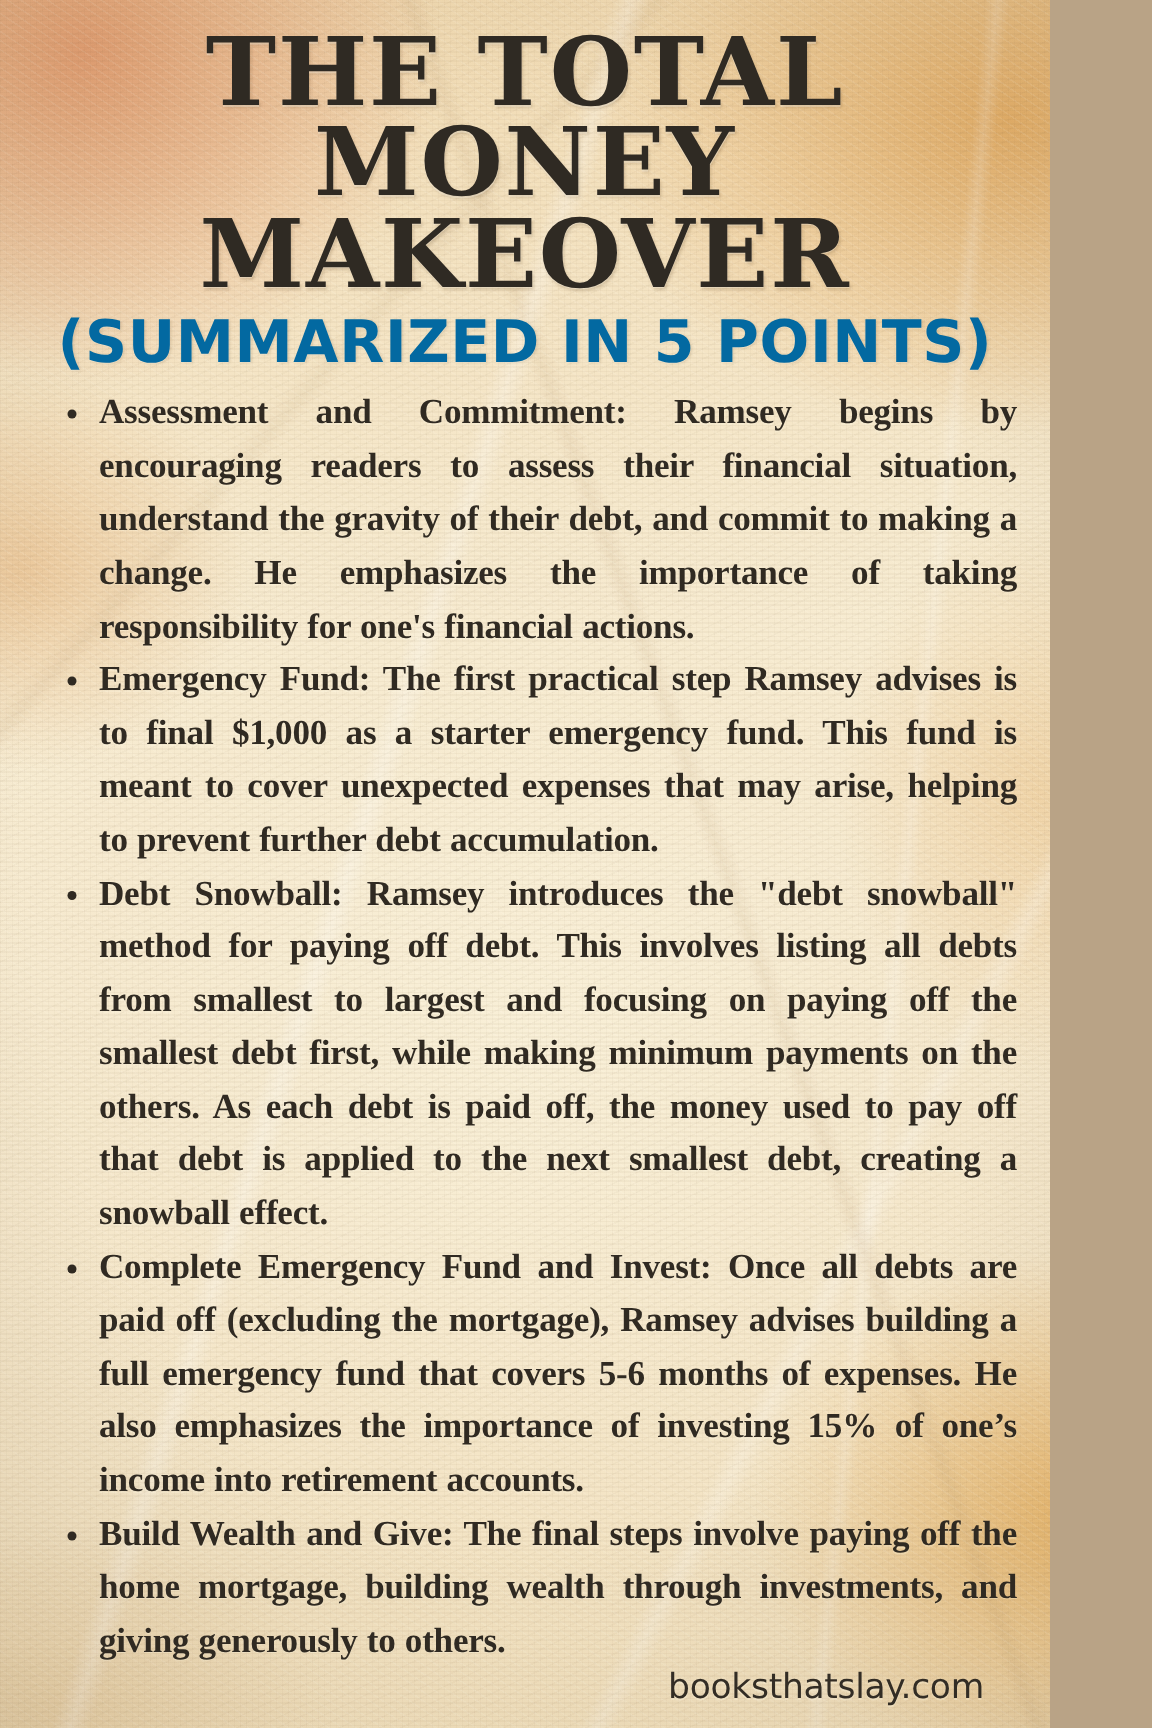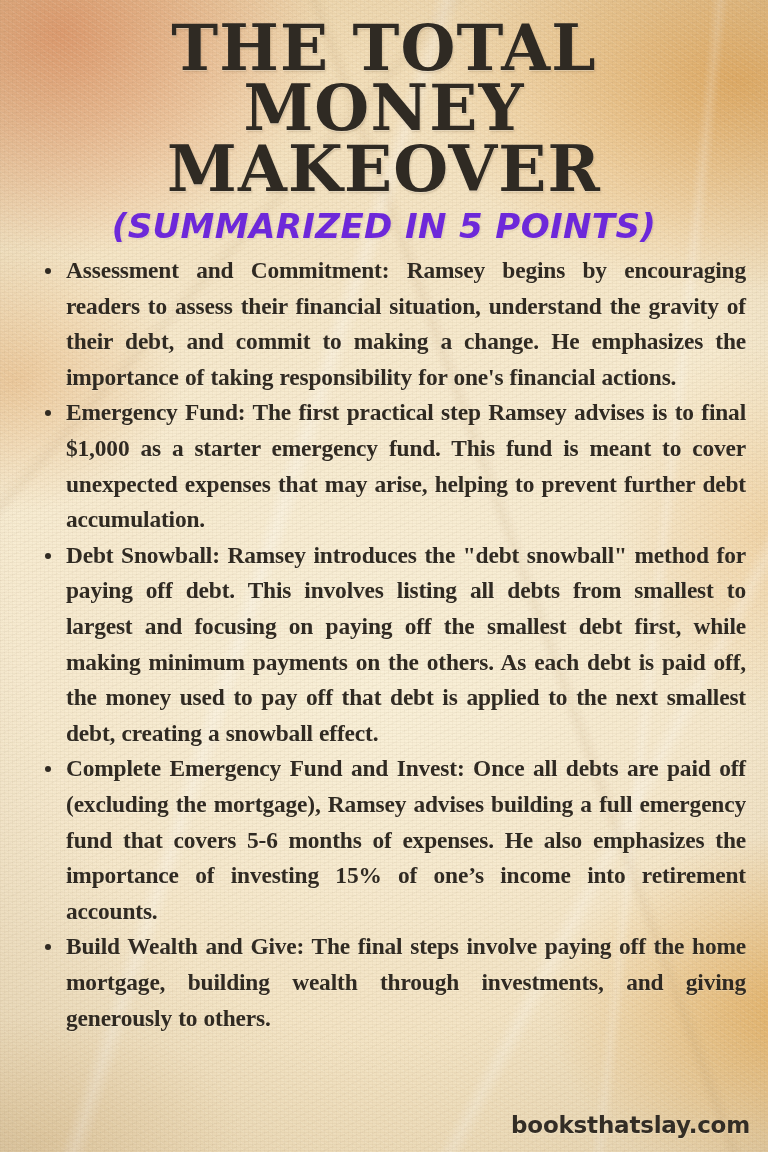--- a/index.html
+++ b/index.html
@@ -4,21 +4,21 @@
 <title>The Total Money Makeover — Summary Poster</title>
 <style>
   html, body {
     margin: 0;
     padding: 0;
     background: #b9a386;
   }
 
   .poster {
     position: relative;
-    width: 768px;
+    width: 700px;
     height: 1152px;
     overflow: hidden;
     background-color: #efdcb8;
     font-family: "Liberation Sans", sans-serif;
     -webkit-font-smoothing: antialiased;
   }
 
   
   .bg-base {
     position: absolute;
@@ -89,27 +89,26 @@
     letter-spacing: 1.2px;
     color: #2f2a23;
     text-transform: uppercase;
     text-shadow: 0 1px 0 rgba(255,250,235,0.35), 1px 2px 2px rgba(90,62,30,0.18);
   }
 
   .poster-subtitle {
     margin: 10px 0 0 0;
     font-family: "DejaVu Sans", "Liberation Sans", sans-serif;
     font-weight: 700;
-    font-size: 34px;
+    font-size: 39px;
     line-height: 1.02;
     letter-spacing: 0.4px;
-    color: #6d28d9;
+    color: #0369a1;
     text-transform: uppercase;
     text-shadow: 0 1px 0 rgba(255,250,235,0.3), 1px 1px 2px rgba(90,62,30,0.15);
-    font-style: italic;
   }
 
   .points-list {
     list-style: none;
     margin: 9px 0 0 0;
     padding: 0 22px 0 34px;
   }
 
   .point-item {
     position: relative;
@@ -137,24 +136,24 @@
     background: #302a22;
   }
 
   
   .point-item > span {
     display: inline;
   }
 
   .footer {
     position: absolute;
-    right: 18px;
+    right: 44px;
     bottom: 14px;
     font-family: "DejaVu Sans", "Liberation Sans", sans-serif;
-    font-weight: 700;
+    font-weight: 400;
     font-size: 23px;
     letter-spacing: -0.2px;
     color: #332d25;
     text-shadow: 0 1px 0 rgba(255,250,232,0.28);
   }
 </style>
 </head>
 <body>
 
 <div class="poster">

